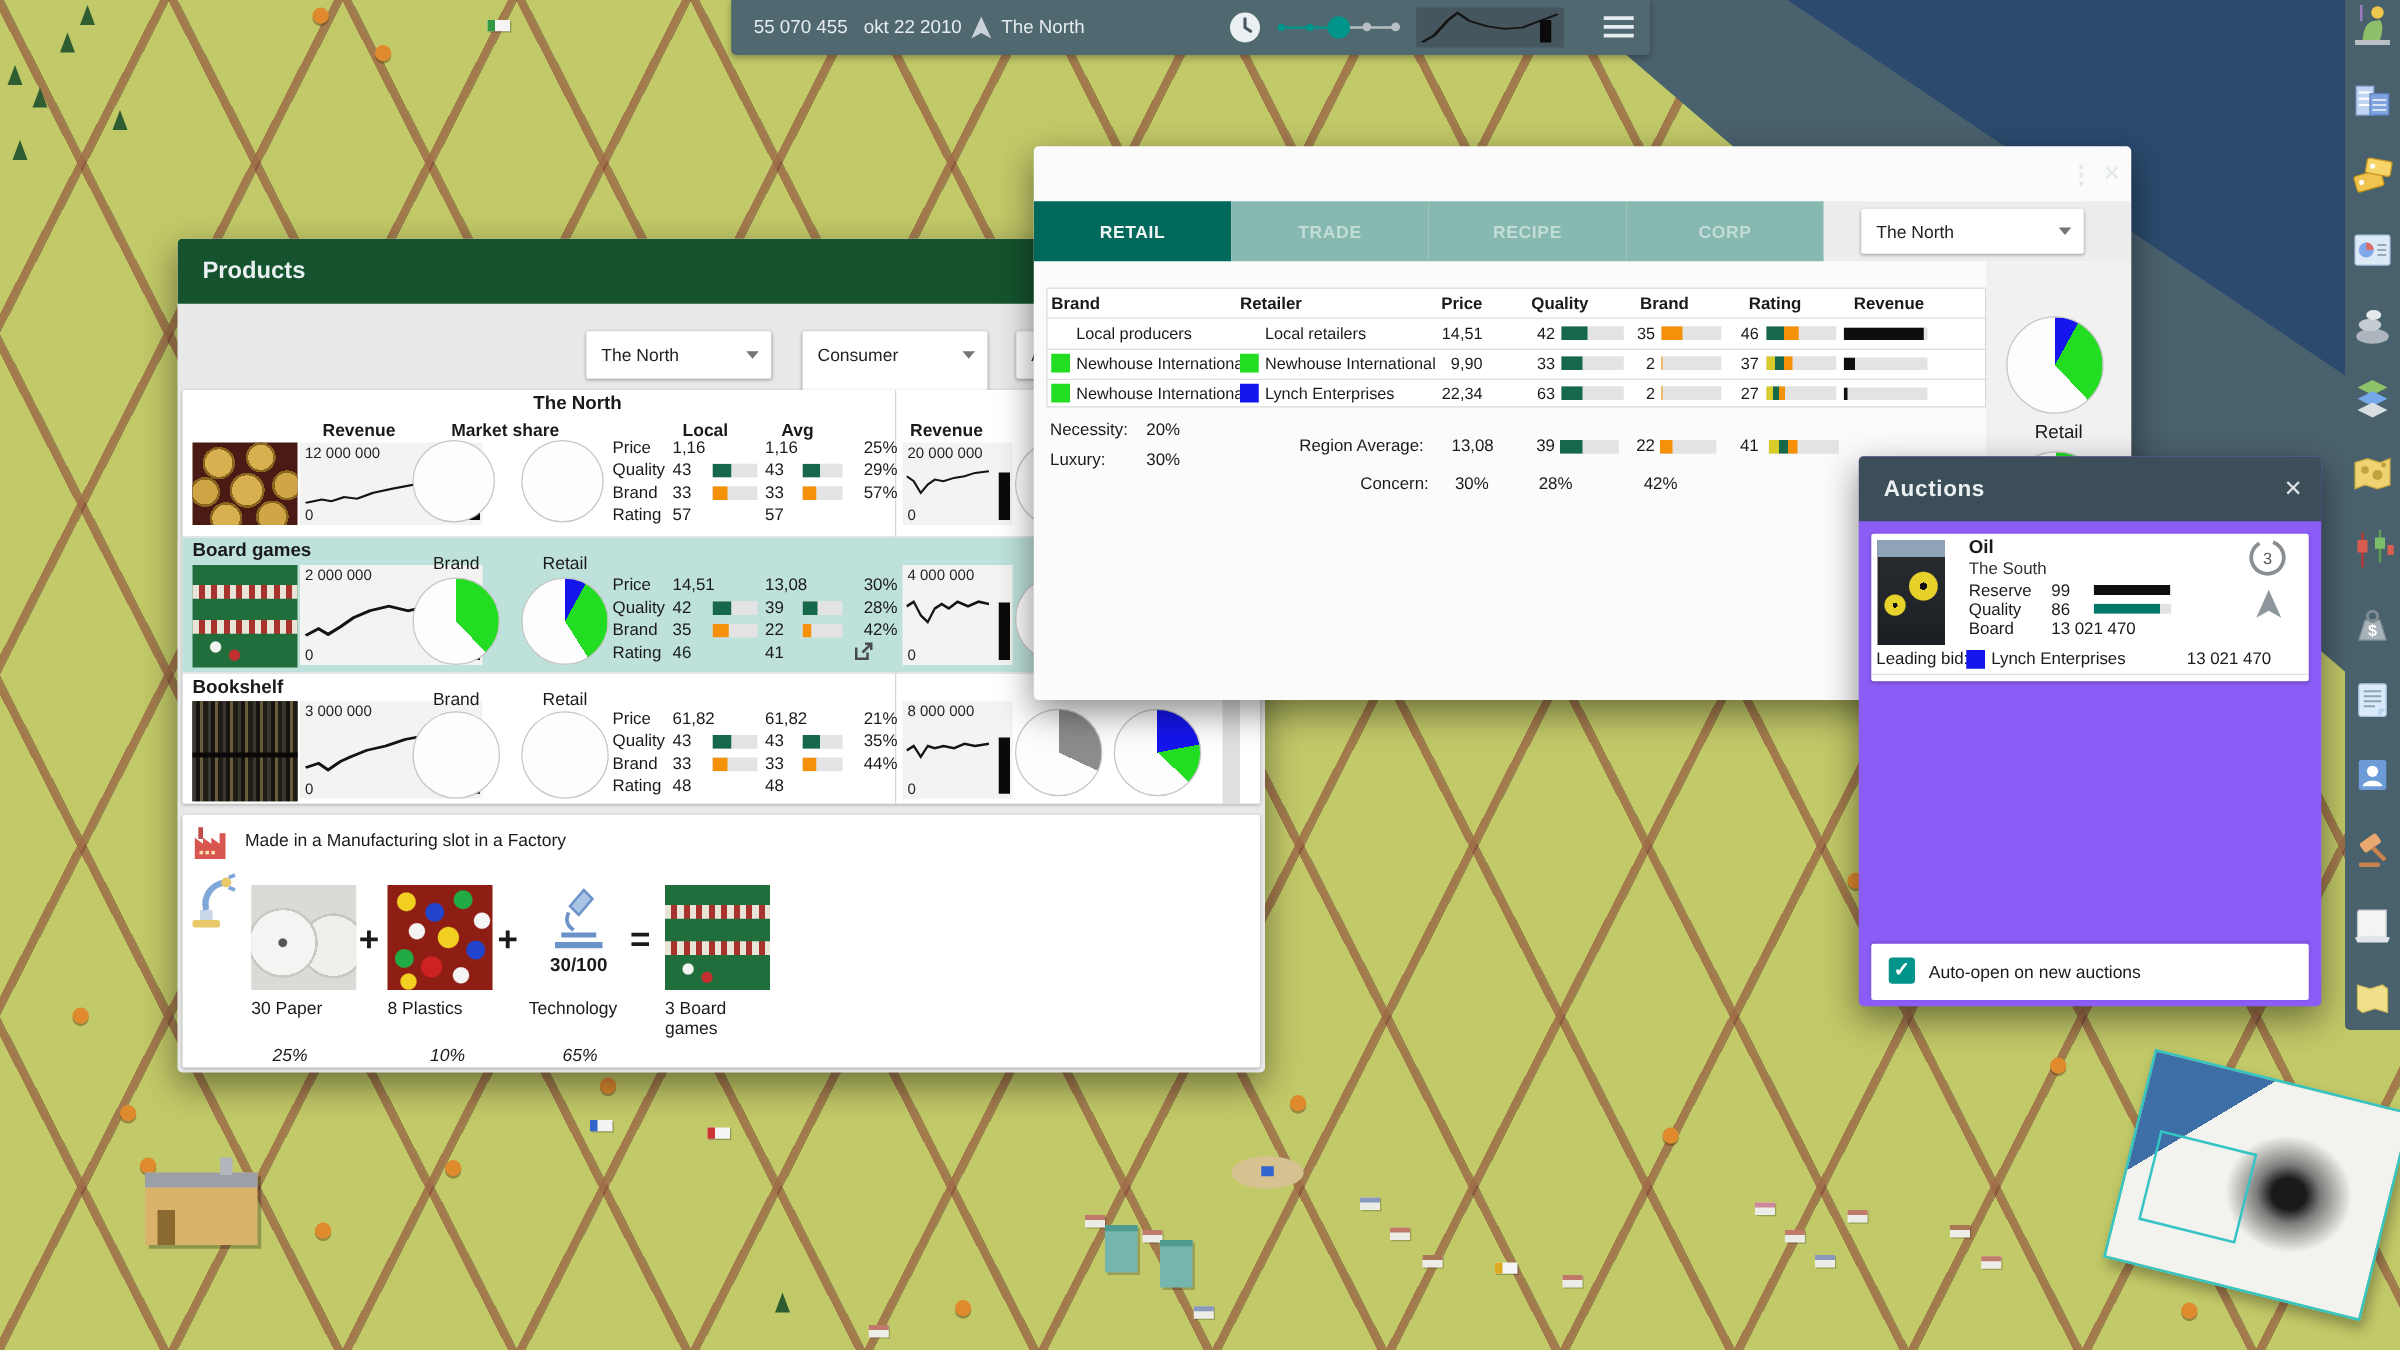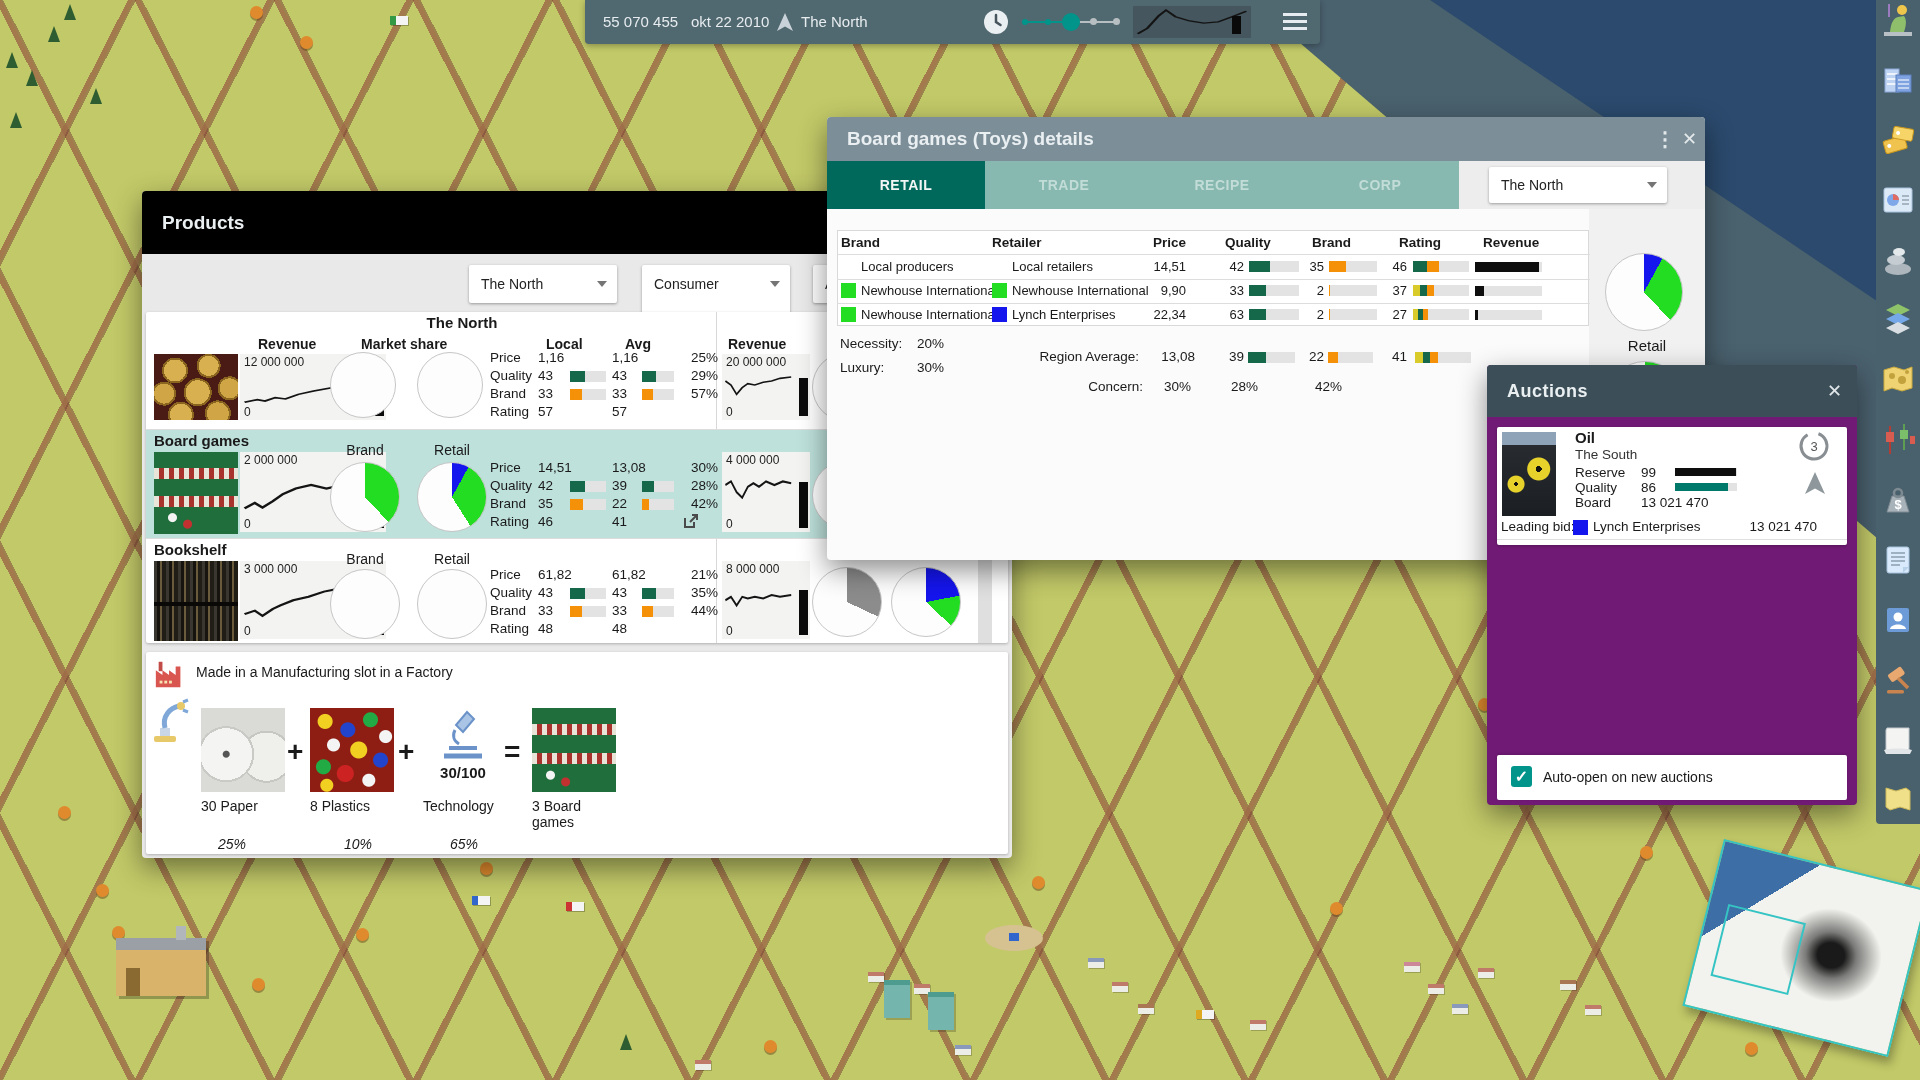--- a/index.html
+++ b/index.html
@@ -146,21 +146,21 @@
     <div class="abs" style="right:10px;top:10px;width:9px;height:18px;background:#0A0A0A"></div>
   </div>
   <div class="abs" style="left:698px;top:13px;width:24px;height:18px">
     <div style="width:24px;height:3px;background:#E6ECEF;margin-bottom:4px"></div>
     <div style="width:24px;height:3px;background:#E6ECEF;margin-bottom:4px"></div>
     <div style="width:24px;height:3px;background:#E6ECEF"></div>
   </div>
 </div>
 
 <div class="win" style="left:142px;top:191px;width:870px;height:667px;background:#E9E9E9;z-index:10">
-  <div class="titlebar" style="height:63px;background:#000000">
+  <div class="titlebar" style="height:52px;background:#14532d">
     <span>Products</span>
   </div>
 
   <div class="dd" style="left:327px;top:74px;width:148px;height:38px">
       <span>The North</span>
       <i class="caret" style="right:10px;top:16px"></i>
     </div>
   <div class="dd" style="left:500px;top:74px;width:148px;height:56px">
       <span>Consumer</span>
       <i class="caret" style="right:10px;top:16px"></i>
@@ -405,23 +405,20 @@
     <span class="lbl" style="left:164px;top:146px">8 Plastics</span>
     <span class="lbl" style="left:277px;top:146px">Technology</span>
     <span class="lbl" style="left:386px;top:146px;width:80px;white-space:normal">3 Board games</span>
     <span class="lbl" style="left:72px;top:184px;font-style:italic">25%</span>
     <span class="lbl" style="left:198px;top:184px;font-style:italic">10%</span>
     <span class="lbl" style="left:304px;top:184px;font-style:italic">65%</span>
   </div>
 </div>
 
 <div class="win" style="left:827px;top:117px;width:878px;height:443px;background:#FBFBFB;z-index:20">
-  <div class="titlebar" style="height:44px;background:#7C8F99">
-    <span>Board games (Toys) details</span>
-  </div>
   <span class="lbl" style="left:828px;top:10px;color:#E3E8EA;font-size:20px;font-weight:bold">⋮</span>
   <span class="lbl" style="left:855px;top:11px;color:#E3E8EA;font-size:18px">✕</span>
 
   <div class="tab" style="left:0;top:44px;width:158px;background:#00695C;color:#F2F7F6">RETAIL</div>
   <div class="tab" style="left:158px;top:44px;width:158px;background:#87B9B0;color:#C2DCD7">TRADE</div>
   <div class="tab" style="left:316px;top:44px;width:158px;background:#87B9B0;color:#C2DCD7">RECIPE</div>
   <div class="tab" style="left:474px;top:44px;width:158px;background:#87B9B0;color:#C2DCD7">CORP</div>
   <div class="abs" style="left:632px;top:44px;width:246px;height:48px;background:#EDEDED"></div>
   <div class="dd" style="left:662px;top:50px;width:178px;height:36px">
       <span style="line-height:36px">The North</span>
@@ -531,21 +528,21 @@
   <span class="lbl ra" style="left:548px;top:232px;width:32px;font-size:13.5px">41</span>
   <span class="bar" style="left:588px;top:235px;width:56px">
       <i class="f-ygo" style="width: 41%;"></i>
     </span>
   <span class="lbl ra" style="left:236px;top:262px;width:80px;font-size:13.5px">Concern:</span>
   <span class="lbl ra" style="left:324px;top:262px;width:40px;font-size:13.5px">30%</span>
   <span class="lbl ra" style="left:391px;top:262px;width:40px;font-size:13.5px">28%</span>
   <span class="lbl ra" style="left:475px;top:262px;width:40px;font-size:13.5px">42%</span>
 </div>
 
-<div class="win" style="left:1487px;top:365px;width:370px;height:440px;background:#701a75;z-index:30">
+<div class="win" style="left:1487px;top:365px;width:370px;height:440px;background:#8b5cf6;z-index:30">
   <div class="titlebar" style="height:52px;background:#3C4F58;font-size:18px;letter-spacing:.5px">
     <span>Auctions</span>
   </div>
   <span class="lbl" style="left:340px;top:15px;color:#DFE5E8;font-size:18px">✕</span>
 
   <div class="abs" style="left:10px;top:62px;width:350px;height:118px;background:#fff;border-radius:2px;box-shadow:0 1px 3px rgba(0,0,0,.25)">
     <div class="thumb th-oil" style="left:5px;top:5px;width:54px;height:84px"></div>
     <span class="lbl b" style="left:78px;top:2px;font-size:15px">Oil</span>
     <span class="lbl" style="left:78px;top:20px;font-size:13.5px;color:#333">The South</span>
     <span class="lbl" style="left:78px;top:38px;font-size:13.5px">Reserve</span>

